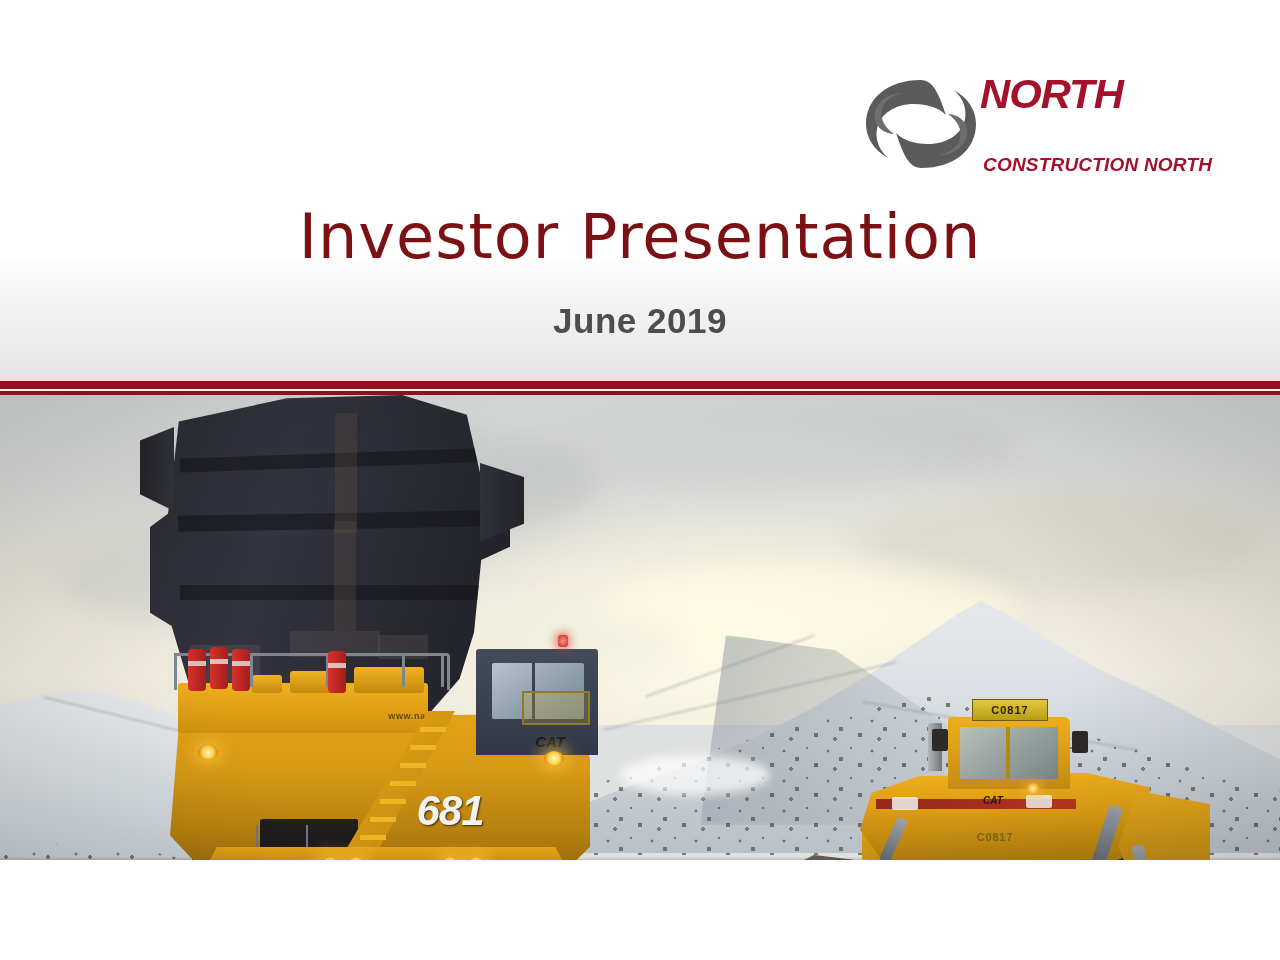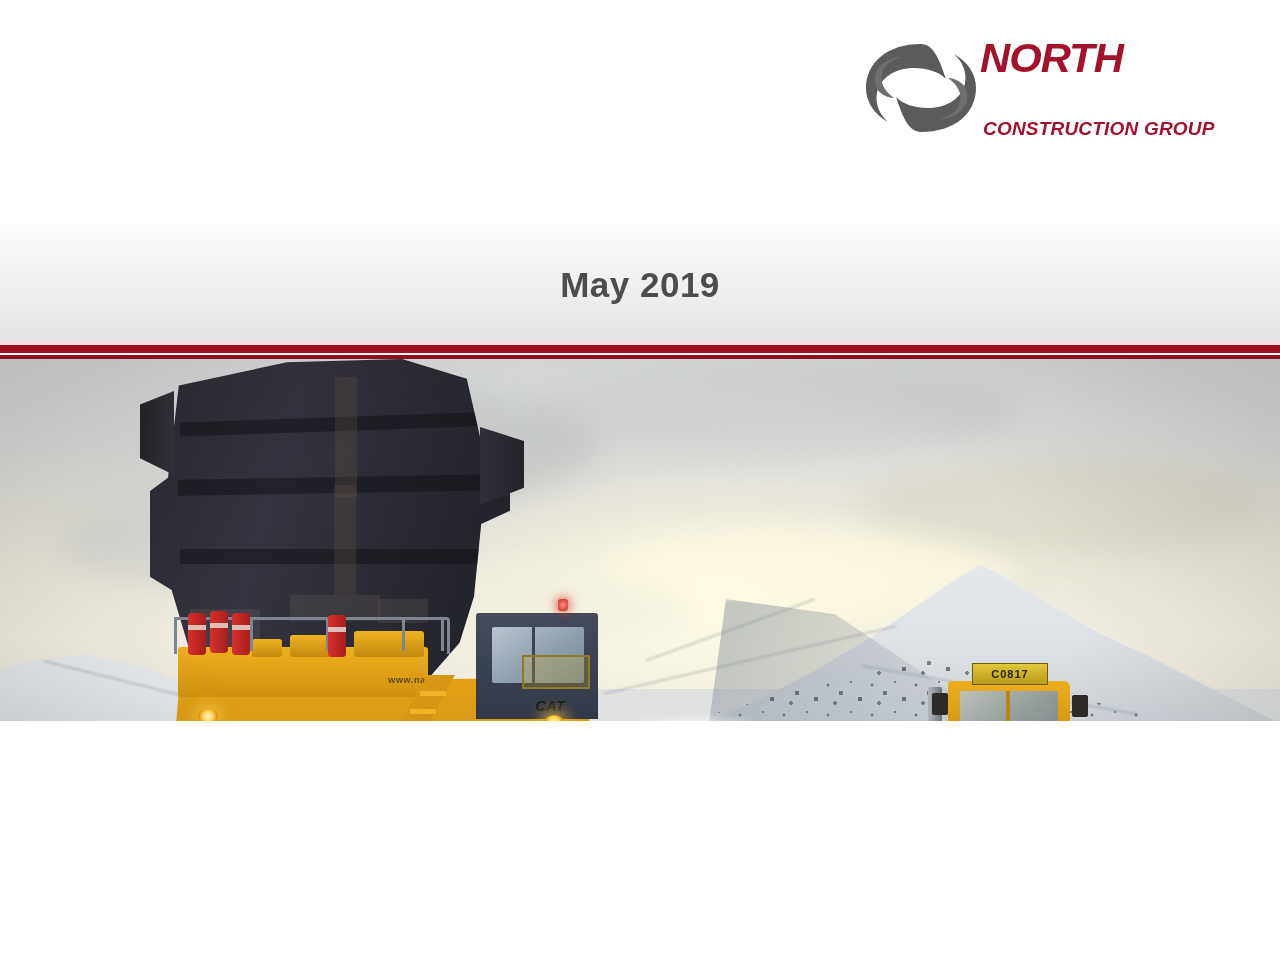--- a/index.html
+++ b/index.html
@@ -1,17 +1,17 @@
 <!DOCTYPE html>
 <html><head>
 <meta charset="utf-8">
 <style>
   html,body{margin:0;padding:0;background:#fff;}
   body{width:1280px;height:960px;overflow:hidden;font-family:"Liberation Sans",sans-serif;}
-  .slide{position:relative;width:1280px;height:721px;overflow:hidden;background:#fff;}
+  .slide{position:relative;width:1280px;height:824px;overflow:hidden;background:#fff;margin-top:36px;}
 
   
   .title-band{position:absolute;left:0;top:0;width:1280px;height:346px;
     background:linear-gradient(to bottom,#ffffff 0%,#ffffff 64%,#fcfcfc 66%,#f5f5f5 74%,#eeeeee 86%,#e6e6e8 97%,#e4e4e6 100%);}
 
   
   .logo{position:absolute;left:862px;top:34px;width:372px;height:118px;}
   .logo-swirl{position:absolute;left:0px;top:4px;width:118px;height:100px;}
   .logo-words{position:absolute;left:118px;top:0px;width:254px;height:118px;}
   .logo-line1,.logo-line2{position:absolute;left:0;white-space:nowrap;
@@ -238,25 +238,26 @@
 
     <div class="logo">
       <svg class="logo-swirl" viewBox="0 0 118 100">
         <path d="M59 6 C25 6 4 25 4 50 C4 64 12 76 26 84 C17 76 13 65 15 55 C18 40 33 30 52 30 C66 30 77 34 84 41 C77 20 71 6 59 6 Z" fill="#5b5b5b"></path>
         <path d="M59 94 C93 94 114 75 114 50 C114 36 106 24 92 16 C101 24 105 35 103 45 C100 60 85 70 66 70 C52 70 41 66 34 59 C41 80 47 94 59 94 Z" fill="#5b5b5b"></path>
         <path d="M86 40 C96 47 100 56 98 64 C96 73 88 79 77 81 C92 81 103 73 105 61 C107 50 99 41 86 40 Z" fill="#6e6e6e"></path>
         <path d="M32 60 C22 53 18 44 20 36 C22 27 30 21 41 19 C26 19 15 27 13 39 C11 50 19 59 32 60 Z" fill="#6e6e6e"></path>
       </svg>
       <div class="logo-words">
         <div class="logo-line1">NORTH</div>
-        <div class="logo-line3">CONSTRUCTION GROUP</div>
+        <div class="logo-line3">CONSTRUCTION NORTH</div>
       </div>
     </div>
 
-    <div class="slide-subtitle">May 2019</div>
+    <div class="slide-title">Investor Presentation</div>
+    <div class="slide-subtitle">June 2019</div>
   </div>
 
   <div class="divider">
     <div class="div-pink"></div>
     <div class="div-thick"></div>
     <div class="div-gap"></div>
     <div class="div-thin"></div>
   </div>
 
   <div class="photo">

